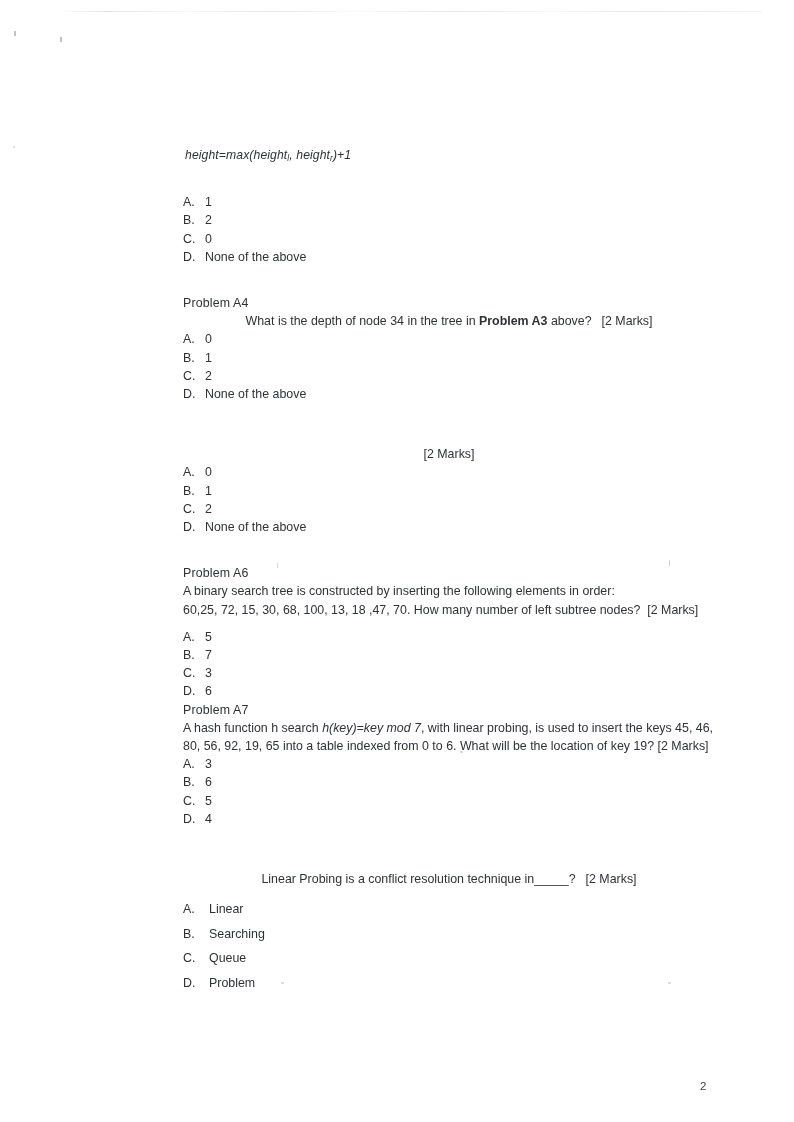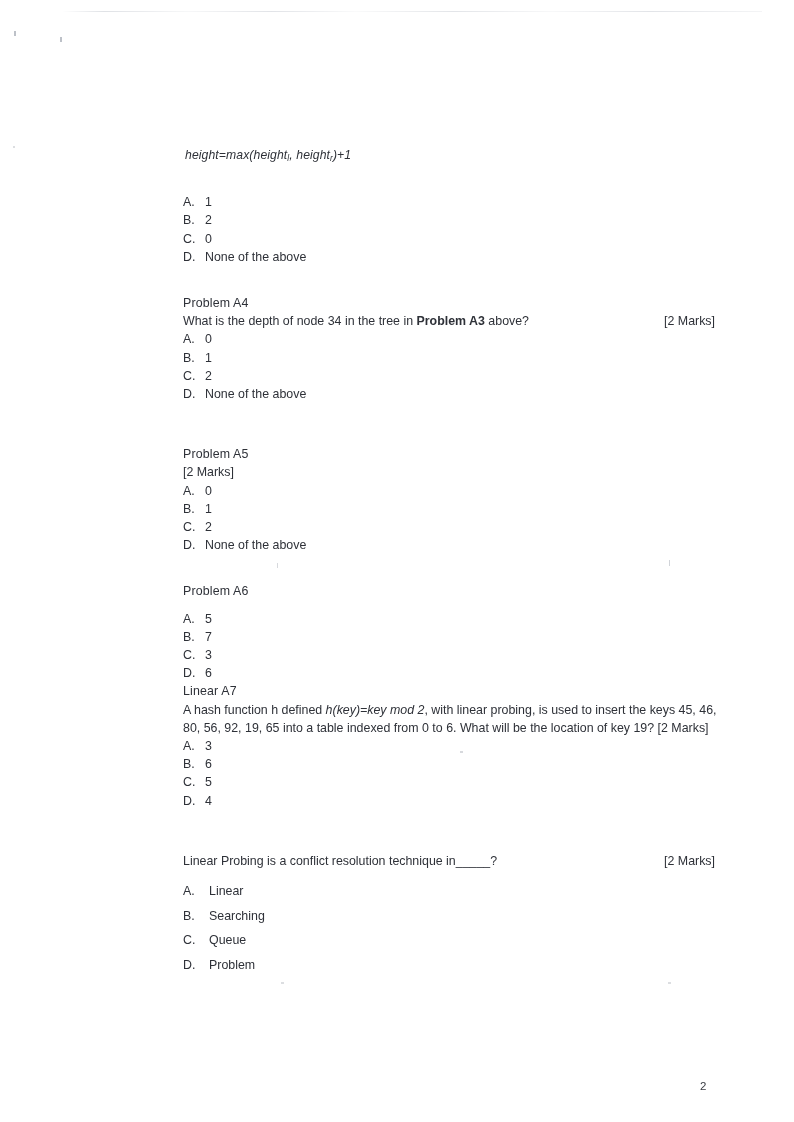--- a/index.html
+++ b/index.html
@@ -78,21 +78,21 @@
   .block { margin-bottom: 0; }
 
   .prob-title {
     font-weight: normal;
     letter-spacing: .15px;
     margin: 0;
   }
 
   .qrow {
     display: flex;
-    justify-content: space-between;
+    justify-content: center;
     align-items: baseline;
     margin: 0;
   }
   .qtext { padding-right: 10px; }
   .qtext b { font-weight: bold; }
   .marks { white-space: nowrap; }
 
   
   .qpara {
     width: 538px;
@@ -191,21 +191,20 @@
           <span class="opt-key">D.</span>
           <span class="opt-val">None of the above</span>
         </li>
       </ul>
     </div>
 
     <div class="gap-lg"></div>
     <div class="gap-sm"></div>
 
     <div class="block">
-      <p class="prob-title">Problem A5</p>
       <div class="qrow">
         <span class="marks">[2 Marks]</span>
       </div>
       <ul class="options">
         <li>
           <span class="opt-key">A.</span>
           <span class="opt-val">0</span>
         </li>
         <li>
           <span class="opt-key">B.</span>
@@ -219,20 +218,24 @@
           <span class="opt-key">D.</span>
           <span class="opt-val">None of the above</span>
         </li>
       </ul>
     </div>
 
     <div class="gap-lg"></div>
 
     <div class="block">
       <p class="prob-title">Problem A6</p>
+      <div class="qwide">
+        <div>A binary search tree is constructed by inserting the following elements in order:</div>
+        <div><span>60,25, 72, 15, 30, 68, 100, 13, 18 ,47, 70. How many number of left subtree nodes?</span>&nbsp;&nbsp;<span class="marks">[2 Marks]</span></div>
+      </div>
       <div class="gap-xs"></div>
       <ul class="options">
         <li>
           <span class="opt-key">A.</span>
           <span class="opt-val">5</span>
         </li>
         <li>
           <span class="opt-key">B.</span>
           <span class="opt-val">7</span>
         </li>
@@ -241,22 +244,22 @@
           <span class="opt-val">3</span>
         </li>
         <li>
           <span class="opt-key">D.</span>
           <span class="opt-val">6</span>
         </li>
       </ul>
     </div>
 
     <div class="block">
-      <p class="prob-title">Linear A7</p>
-      <div class="qpara"><span>A hash function h defined </span><i>h(key)=key mod 2</i><span>, with linear probing, is used to insert the keys 45, 46, 80, 56, 92, 19, 65 into a table indexed from 0 to 6. What will be the location of key 19? [2 Marks]</span></div>
+      <p class="prob-title">Problem A7</p>
+      <div class="qpara"><span>A hash function h search </span><i>h(key)=key mod 7</i><span>, with linear probing, is used to insert the keys 45, 46, 80, 56, 92, 19, 65 into a table indexed from 0 to 6. What will be the location of key 19? [2 Marks]</span></div>
       <ul class="options">
         <li>
           <span class="opt-key">A.</span>
           <span class="opt-val">3</span>
         </li>
         <li>
           <span class="opt-key">B.</span>
           <span class="opt-val">6</span>
         </li>
         <li>

